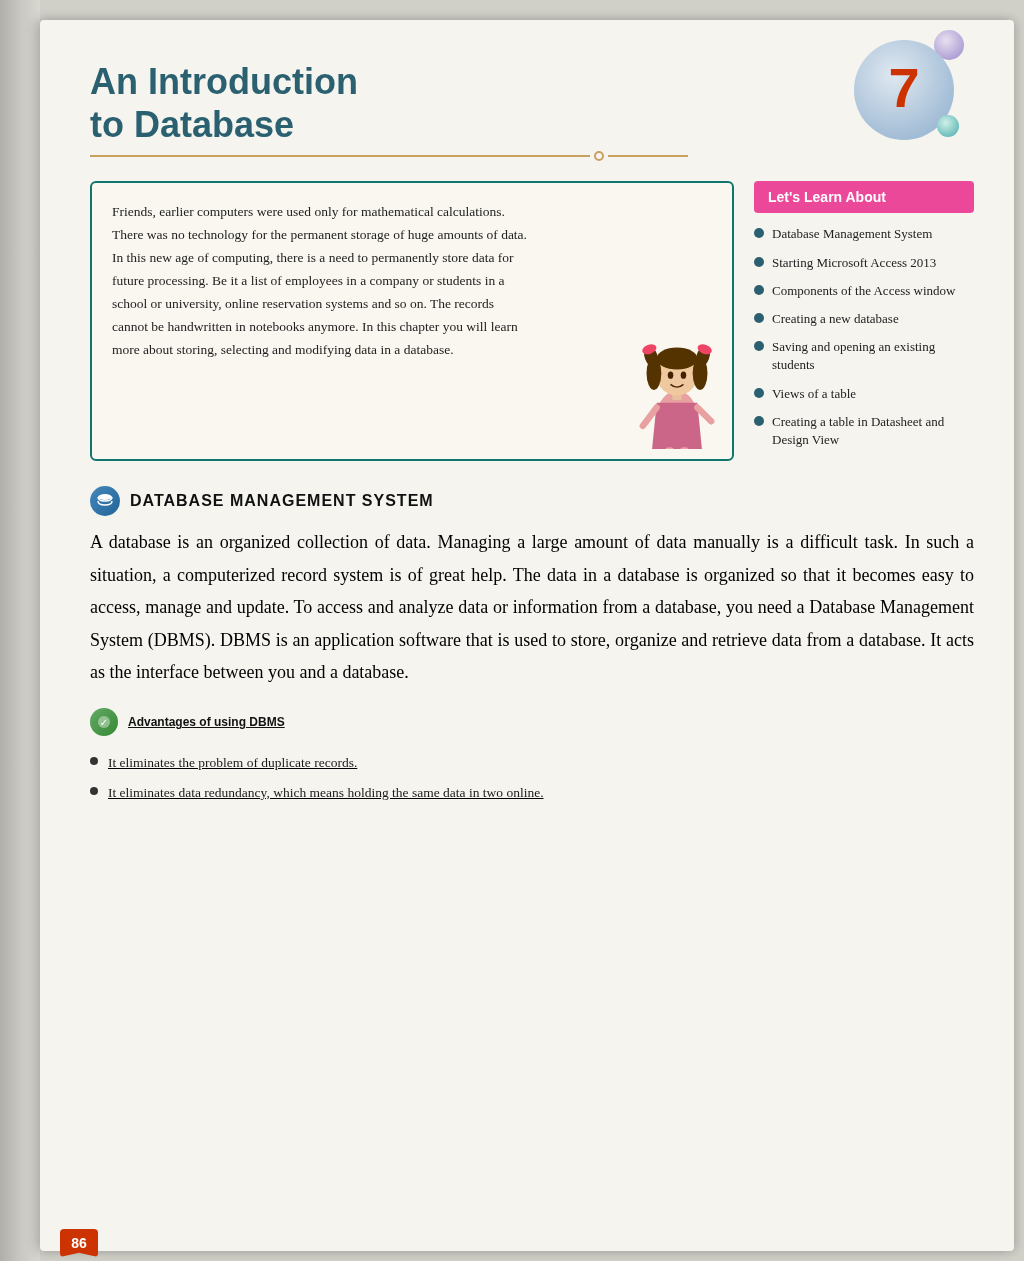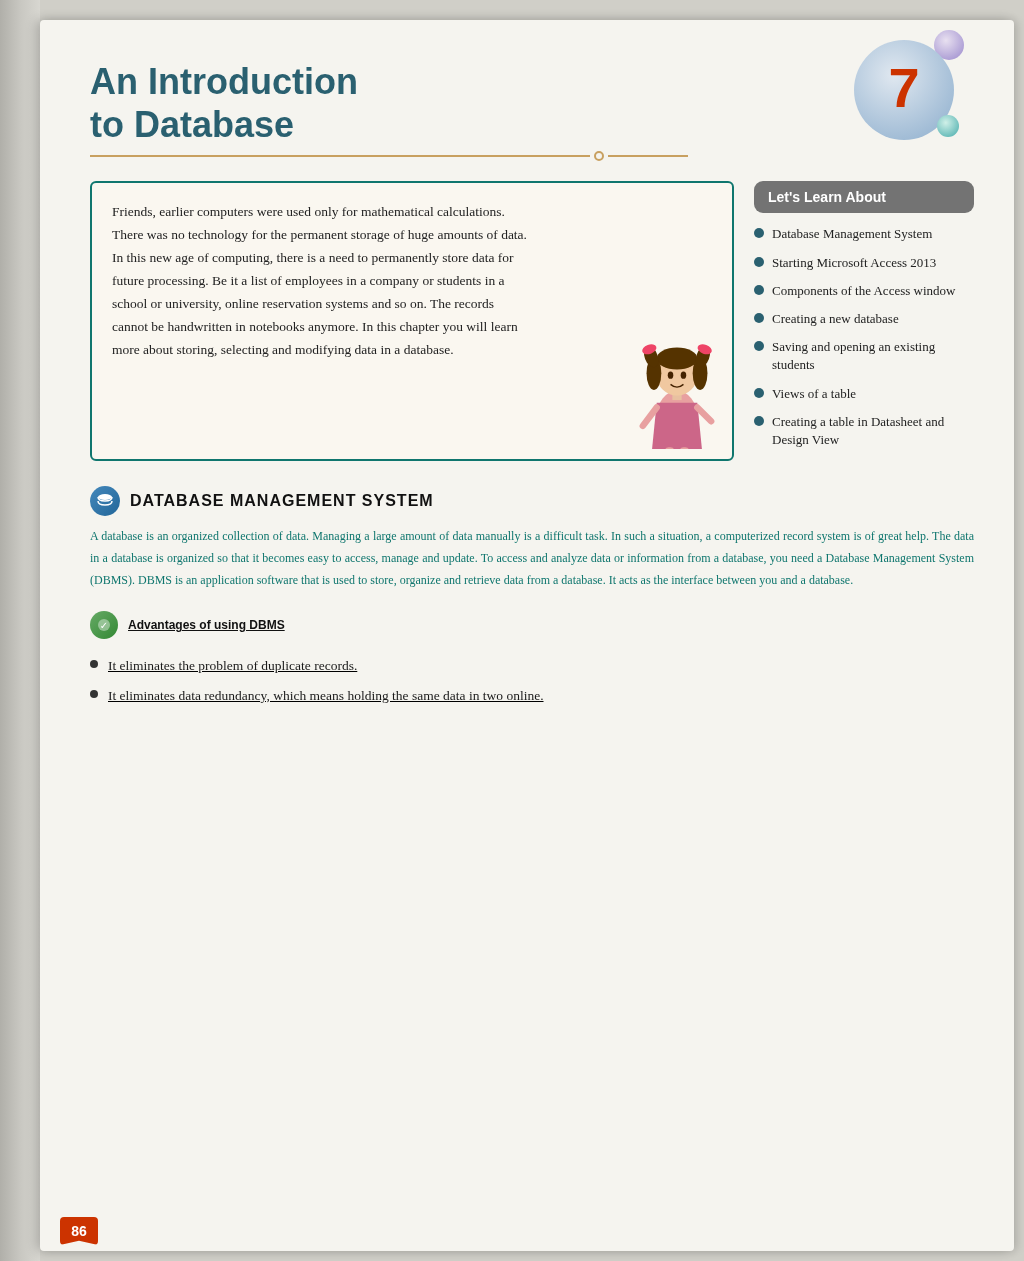--- a/index.html
+++ b/index.html
@@ -152,26 +152,26 @@
     .girl-figure {
       width: 90px;
       height: 120px;
     }
     
     .sidebar {
       width: 220px;
       flex-shrink: 0;
     }
     .lets-learn-box {
-      background: #737373;
+      background: #ec4899;
       color: white;
       padding: 8px 14px;
       font-size: 14px;
       font-weight: bold;
-      border-radius: 9px;
+      border-radius: 4px;
       margin-bottom: 12px;
       font-family: Arial, sans-serif;
     }
     .learn-items {
       list-style: none;
     }
     .learn-items li {
       font-size: 13px;
       color: #222;
       margin-bottom: 10px;
@@ -208,23 +208,23 @@
       font-size: 14px;
     }
     .section-heading h2 {
       font-size: 16px;
       font-weight: bold;
       font-family: Arial, sans-serif;
       color: #111;
       letter-spacing: 1px;
     }
     .section-body p {
-      font-size: 12px;
+      font-size: 18px;
       line-height: 1.8;
-      color: #0f766e;
+      color: #000000;
       text-align: justify;
       margin-bottom: 6px;
     }
     
     .advantages-heading {
       display: flex;
       align-items: center;
       gap: 10px;
       margin-top: 20px;
       margin-bottom: 8px;
@@ -271,21 +271,21 @@
       width: 8px;
       height: 8px;
       border-radius: 50%;
       background: #333;
       flex-shrink: 0;
       margin-top: 5px;
     }
     
     .page-number-badge {
       position: absolute;
-      bottom: 16px;
+      bottom: 4px;
       left: 60px;
       width: 38px;
       height: 28px;
       background: #cc3300;
       border-radius: 4px 4px 4px 4px;
       display: flex;
       align-items: center;
       justify-content: center;
       color: white;
       font-size: 14px;

